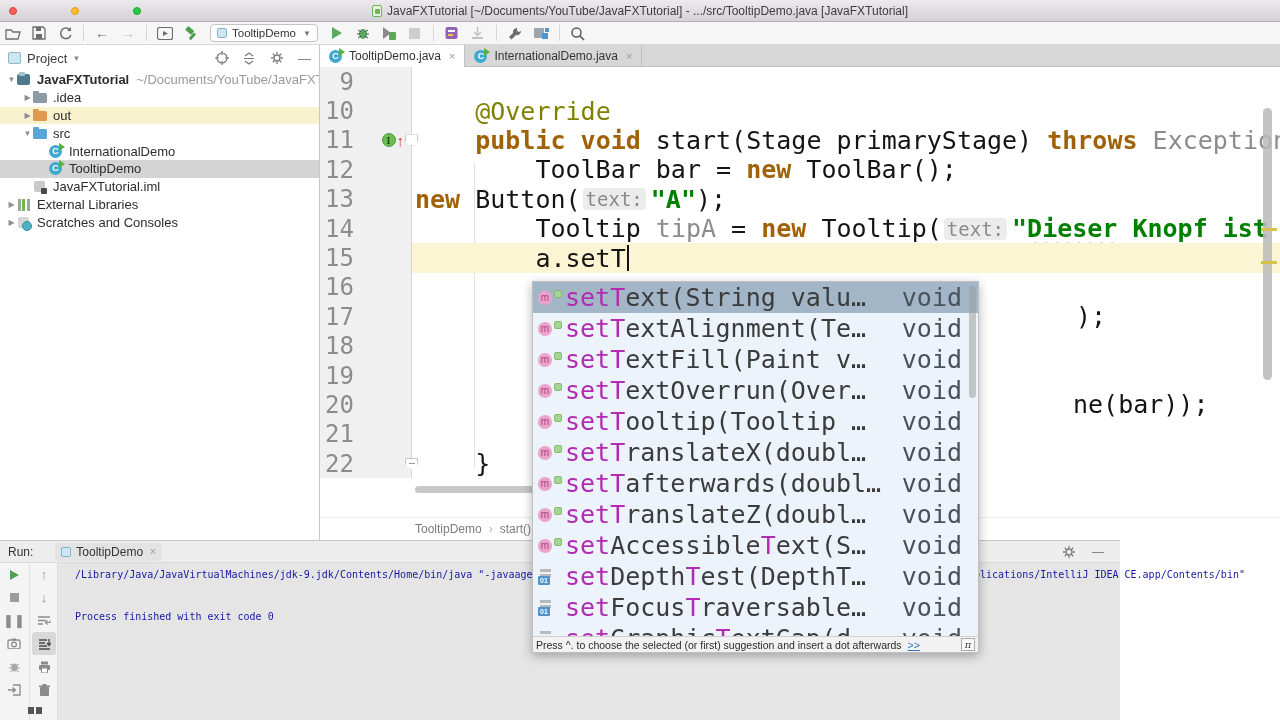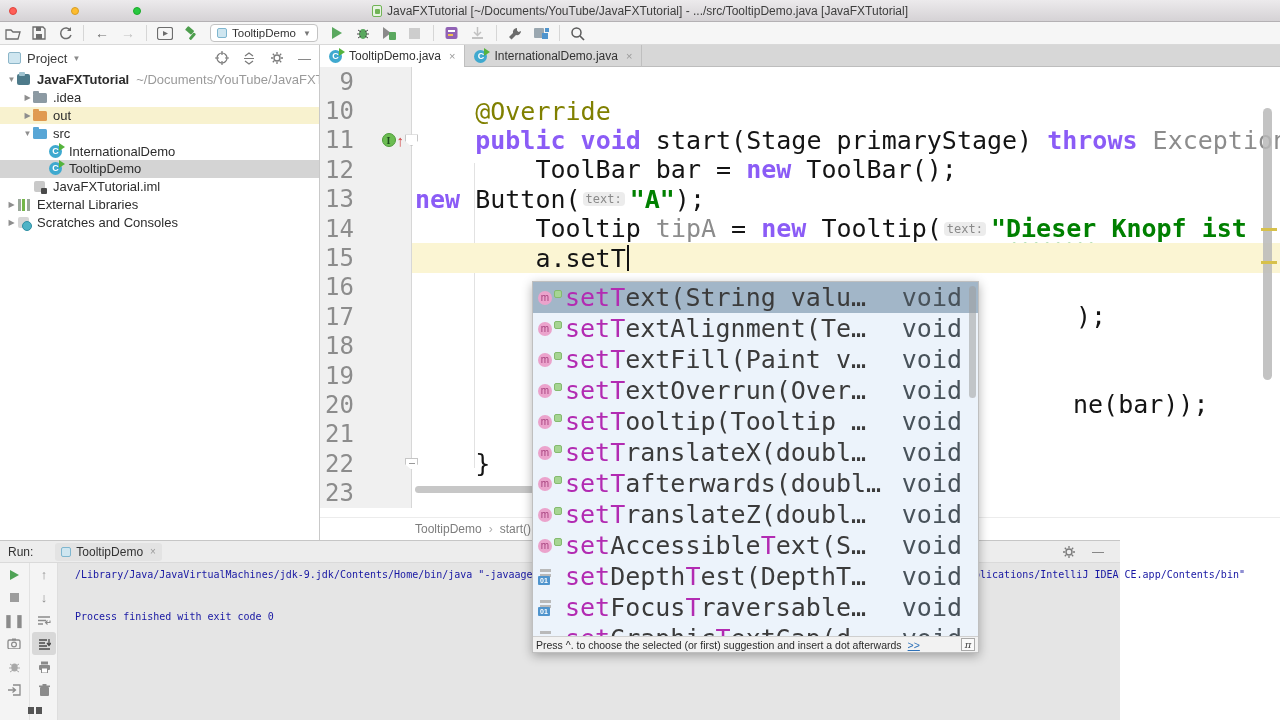--- a/index.html
+++ b/index.html
@@ -83,26 +83,26 @@
   .gicons { flex:1; display:flex; align-items:center; justify-content:flex-end; height:100%; }
   .g-run { width:14px; height:14px; border-radius:50%; background:#6cbd52; border:1px solid #4e9c3a;
     color:#1e4d1e; font-size:10px; font-weight:bold; text-align:center; line-height:13px; font-family:"Liberation Serif",serif;}
   .g-arrow { color:#cf4040; font-size:15px; font-weight:bold; line-height:1; margin:0 1px; }
   .fold { width:13px; height:12px; background:#fff; border:1px solid #c6c6c6; margin-right:-7px; z-index:2;
     clip-path:polygon(0 0,100% 0,100% 55%,50% 100%,0 55%); position:relative;}
   .fold .dash{position:absolute;left:3px;top:4px;width:6px;height:1.5px;background:#9a9a9a;}
   .ctext { flex:1; font-family:"DejaVu Sans Mono",monospace; font-size:25px; color:#141414;
     white-space:pre; padding-left:3px; display:flex; align-items:center; position:relative; overflow:visible;}
   .code-row.current .ctext { background:#fbf5d3; }
-  .tk-kw { color:#8b5cf6; font-weight:bold; }
+  .tk-kw { color:#a16207; font-weight:bold; }
   .tk-ann { color:#808000; }
   .tk-str { color:#008000; font-weight:bold; }
   .tk-strw { color:#008000; font-weight:bold; text-decoration:underline wavy #7cc57c 2px; text-underline-offset:5px;}
   .tk-gray { color:#8c8c8c; }
-  .tk-hint { font-size:12px; color:#8a8a8a; background:#ececec; border-radius:4px; padding:0 3px; margin:0 5px 0 2px; font-weight:normal;}
+  .tk-hint { font-size:19px; color:#8a8a8a; background:#ececec; border-radius:4px; padding:0 3px; margin:0 5px 0 2px; font-weight:normal;}
   .caret { display:inline-block; width:2px; height:26px; background:#111; margin-left:1px; }
   .frag { position:absolute; top:0; height:29.4px; display:flex; align-items:center; }
   #indent-guide { position:absolute; left:154px; top:96px; width:1px; height:305px; background:#e2e2e2; }
   #hscroll { position:absolute; left:95px; top:441px; width:340px; height:7px; background:#c7c7c7; border-radius:4px; }
   #vscroll { position:absolute; right:8px; top:63px; width:9px; height:272px; background:#b9b9b9; border-radius:5px; opacity:.85;}
   .stripe-mark { position:absolute; right:3px; width:16px; height:3px; background:#d7c14b; z-index:3;}
   #breadcrumbs { position:absolute; left:0; top:472px; width:960px; height:23px; background:#fff;
     border-top:1px solid #ececec; display:flex; align-items:center; padding-left:95px; font-size:12px; color:#7d7d7d;}
   #breadcrumbs .bsep { margin:0 7px; color:#b0b0b0; }
 
@@ -478,27 +478,20 @@
             <div class="gutter-cell">
               <span class="ln">22</span>
               <span class="gicons">
                 <span class="fold">
                   <span class="dash"></span>
                 </span>
               </span>
             </div>
             <div class="ctext"><span>    }</span></div>
           </div>
-          <div class="code-row">
-            <div class="gutter-cell">
-              <span class="ln">23</span>
-              <span class="gicons"></span>
-            </div>
-            <div class="ctext"></div>
-          </div>
         </div>
       <div id="hscroll"></div>
       <div id="vscroll"></div>
       <div class="stripe-mark" style="top:183px"></div>
       <div class="stripe-mark" style="top:216px"></div>
       <div id="breadcrumbs">
         <span>TooltipDemo</span>
         <span class="bsep">›</span>
         <span>start()</span>
       </div>

